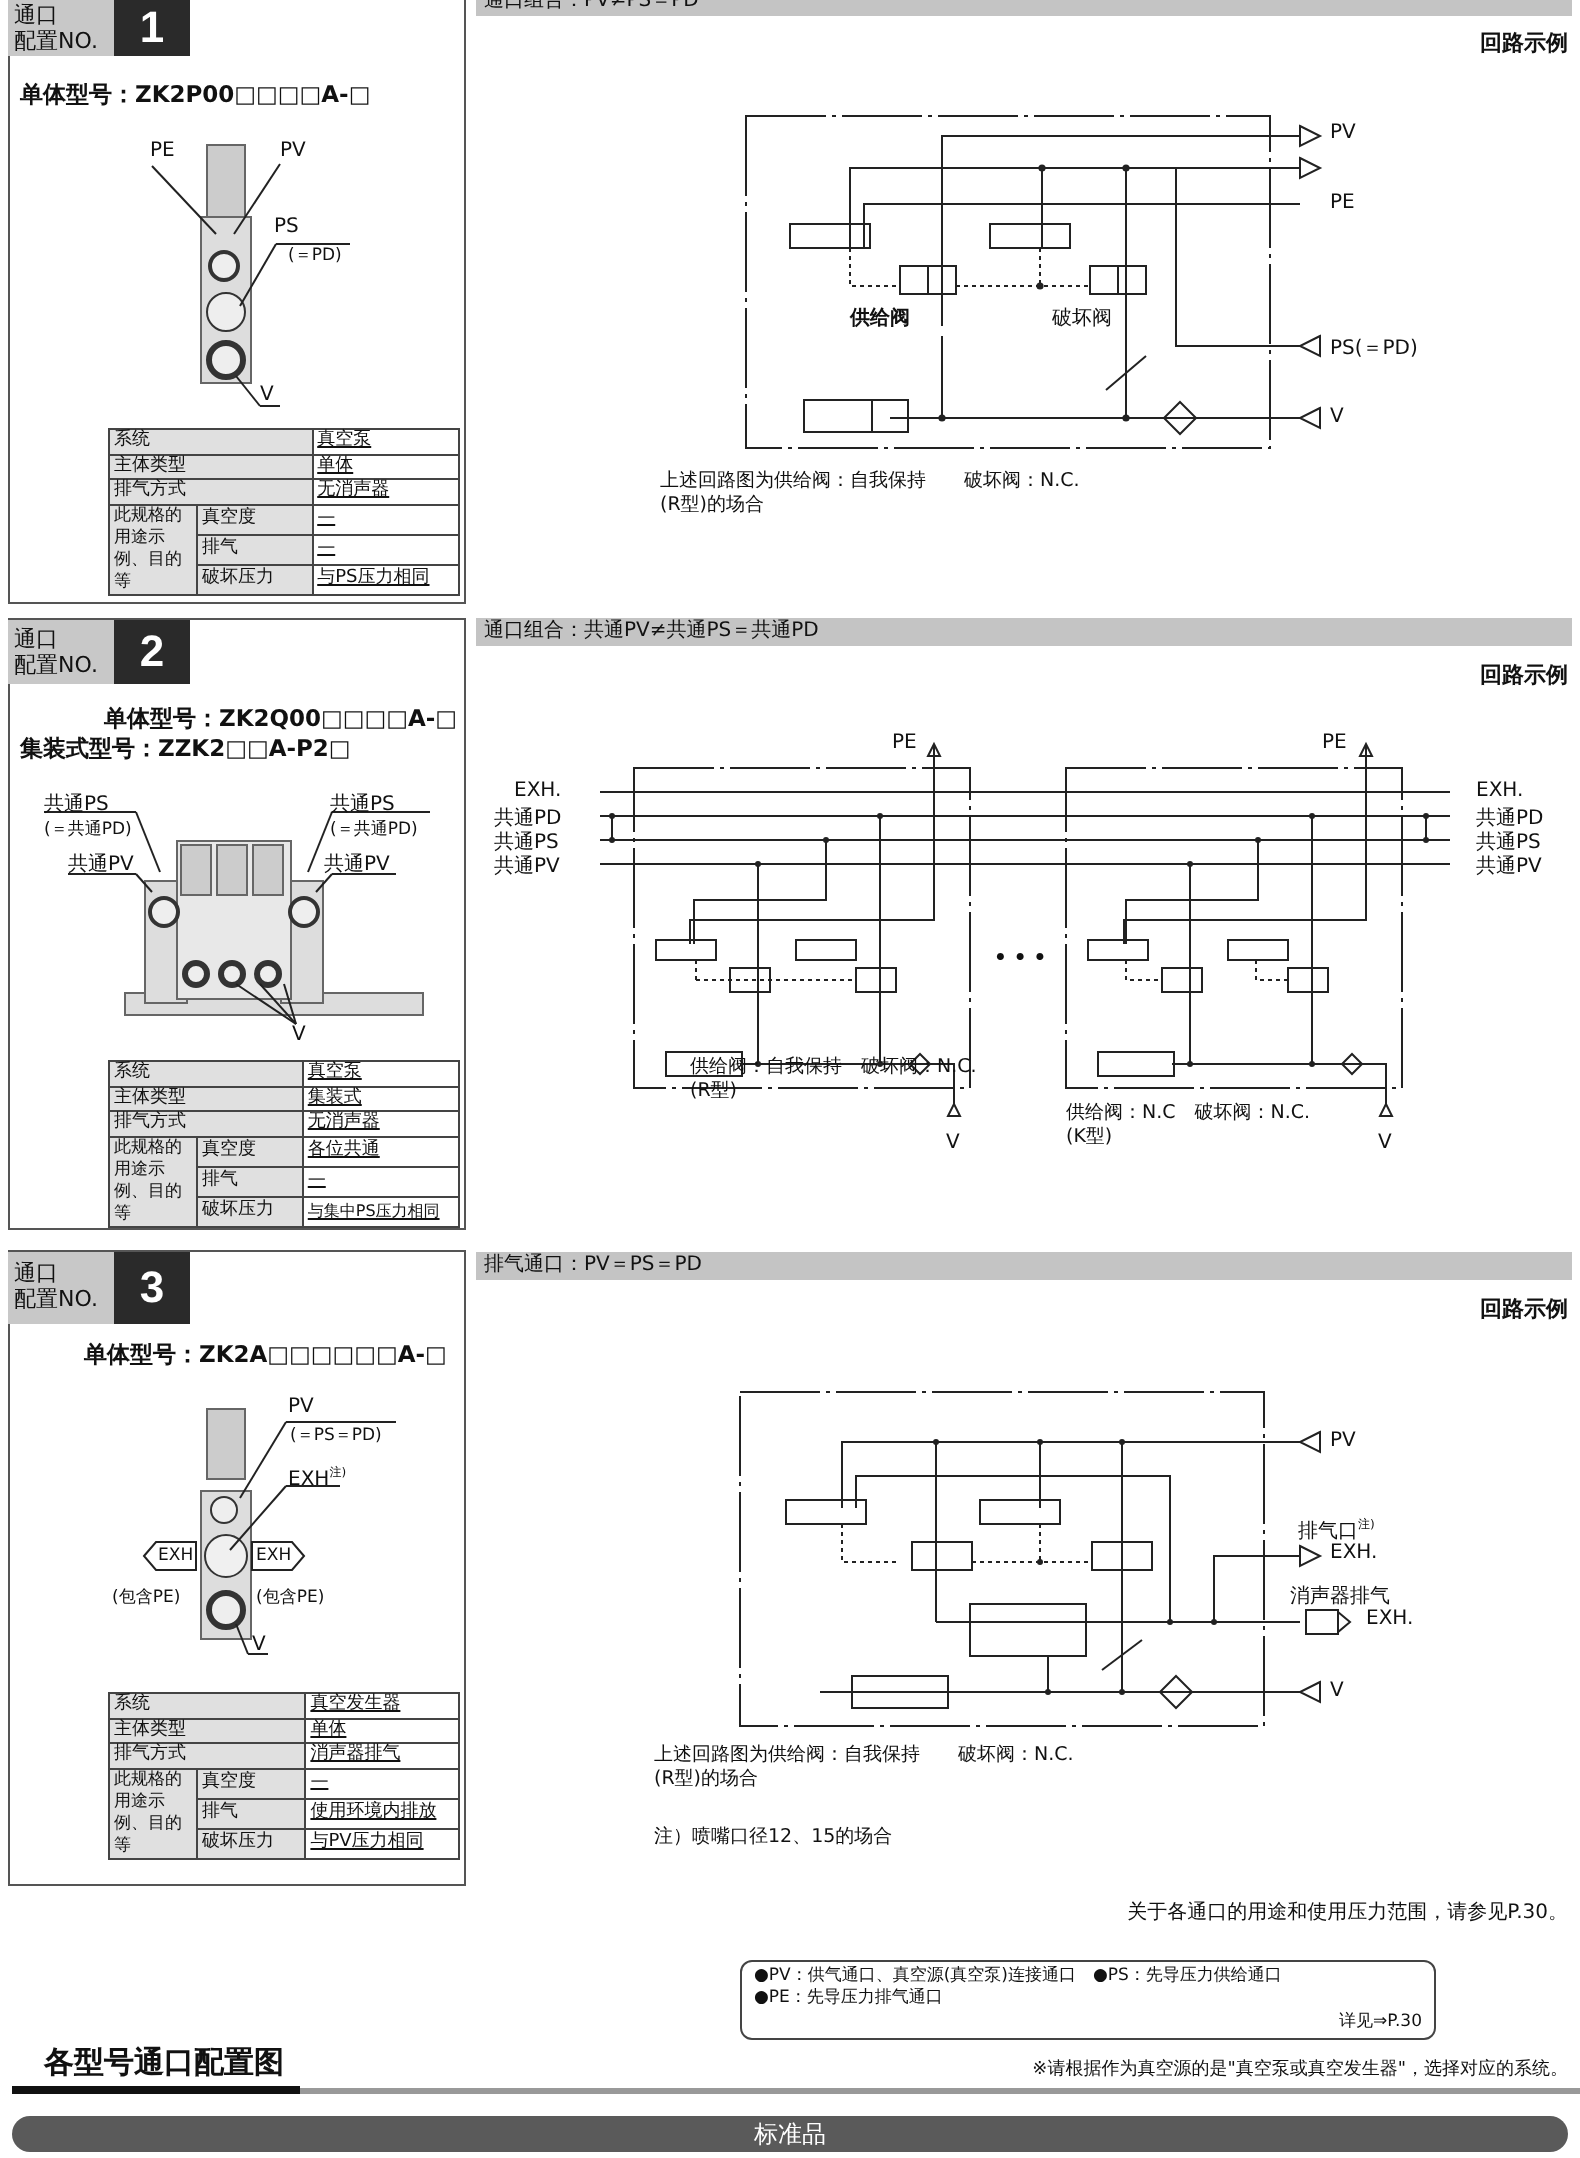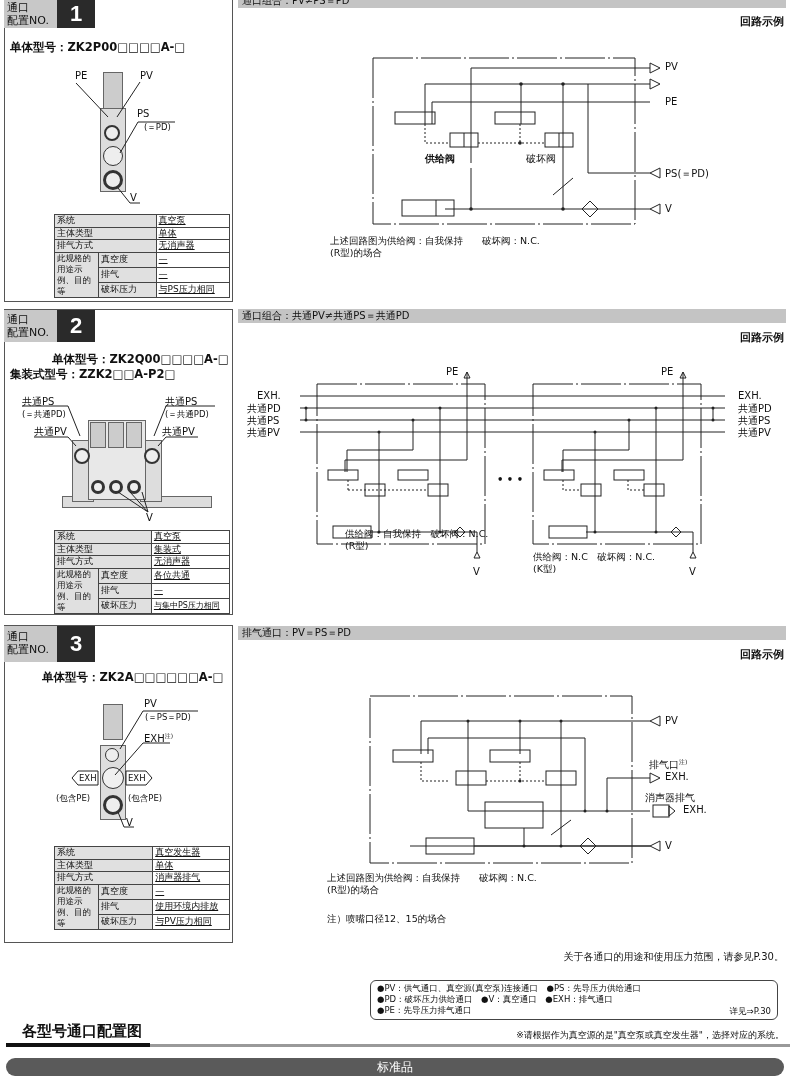--- a/index.html
+++ b/index.html
@@ -11,21 +11,21 @@
 .spec{position:absolute;left:54px;width:176px;border-collapse:collapse;font-size:9px;}
 .spec td{border:1px solid #444;height:12.5px;line-height:11px;padding:0 2px;}
 .spec td.k{background:#e0e0e0;}
 .spec td.v{text-align:left;text-decoration:underline;}
 .hdr{position:absolute;left:238px;width:548px;height:14px;background:#c4c4c4;font-size:10px;line-height:14px;padding-left:4px;}
 .circ-title{position:absolute;right:6px;font-size:11px;font-weight:bold;}
 .note{position:absolute;font-size:9.5px;line-height:12px;white-space:nowrap;}
 .lbl{position:absolute;font-size:10px;white-space:nowrap;}
 .small{position:absolute;font-size:8.5px;white-space:nowrap;}
 svg{position:absolute;overflow:visible;}
-.legend{position:absolute;left:370px;top:980px;width:408px;height:40px;border:1px solid #444;border-radius:6px;font-size:8.5px;line-height:11px;padding:2px 6px;}
+.legend{position:absolute;left:370px;top:980px;width:348px;height:40px;border:1px solid #444;border-radius:6px;font-size:8.5px;line-height:11px;padding:2px 6px;}
 .bottom-title{position:absolute;left:6px;top:1022px;font-size:15px;font-weight:bold;margin-left:16px;}
 .bottom-bar{position:absolute;left:6px;top:1044px;width:784px;height:3px;background:#999;}
 .bottom-bar-dark{position:absolute;left:6px;top:1043px;width:144px;height:4px;background:#111;}
 .std-bar{position:absolute;left:6px;top:1058px;width:778px;height:18px;background:#5a5a5a;border-radius:9px;color:#fff;text-align:center;font-size:12px;line-height:18px;}
 .dev{position:absolute;background:#ddd;border:1px solid #666;}
 .ring{position:absolute;border:2px solid #333;border-radius:50%;background:#eee;}
 </style>
 </head>
 <body>
 
@@ -419,21 +419,20 @@
 <div class="note" style="left:327px;top:872px;">
   <div>上述回路图为供给阀：自我保持　　破坏阀：N.C.</div>
   <div>(R型)的场合</div>
 </div>
 <div class="note" style="left:327px;top:913px;">注）喷嘴口径12、15的场合</div>
 
 <div class="note" style="right:6px;top:951px;font-size:10px;">关于各通口的用途和使用压力范围，请参见P.30。</div>
 
 <div class="legend">
   <div>●PV：供气通口、真空源(真空泵)连接通口　●PS：先导压力供给通口</div>
-  <div>●PD：破坏压力供给通口　●V：真空通口　●EXH：排气通口</div>
   <div>●PE：先导压力排气通口</div>
   <div style="position:absolute;right:6px;bottom:2px;margin-left:48px;">详见⇒P.30</div>
 </div>
 
 <div class="bottom-title">各型号通口配置图</div>
 <div class="note" style="right:6px;top:1029px;font-size:9px;">※请根据作为真空源的是"真空泵或真空发生器"，选择对应的系统。</div>
 <div class="bottom-bar"></div>
 <div class="bottom-bar-dark"></div>
 <div class="std-bar">标准品</div>
 

